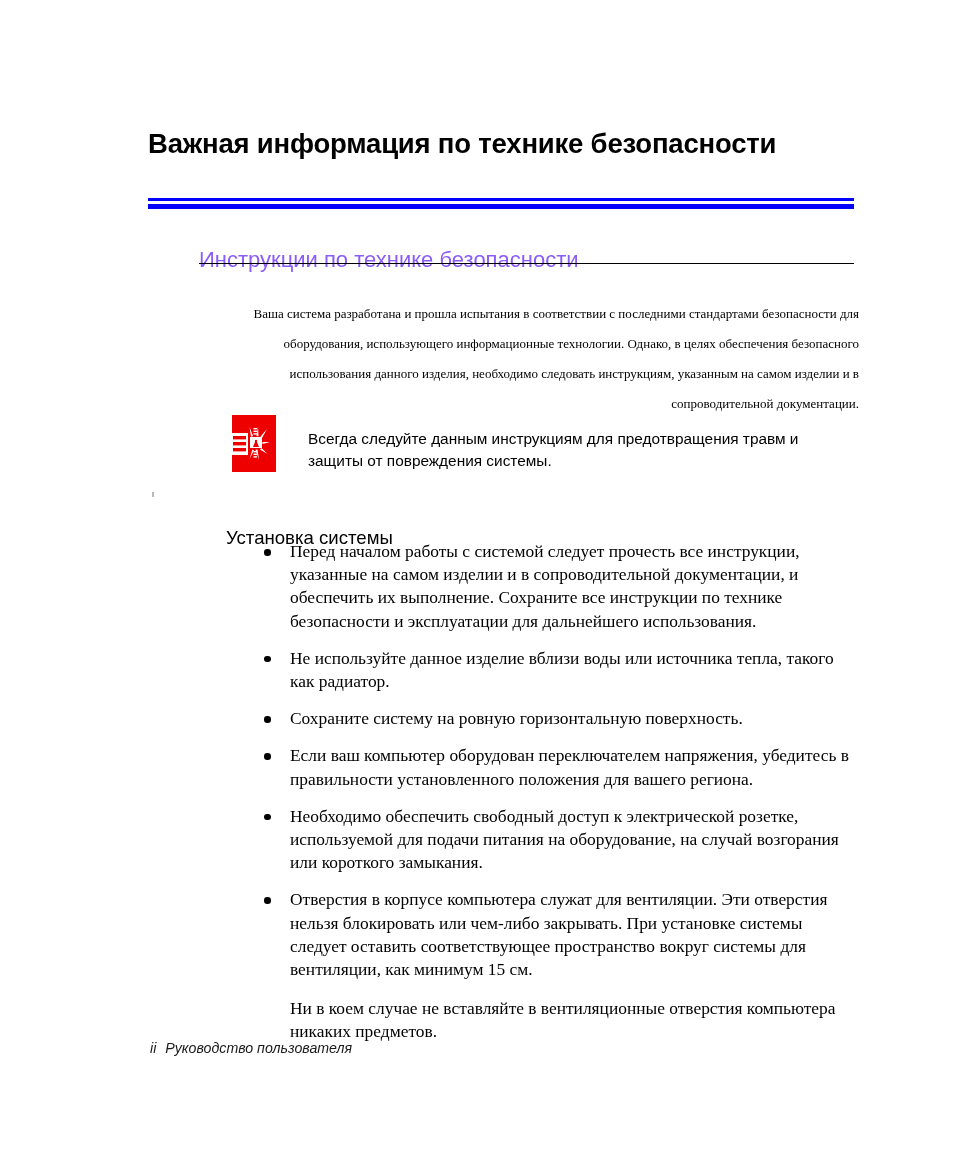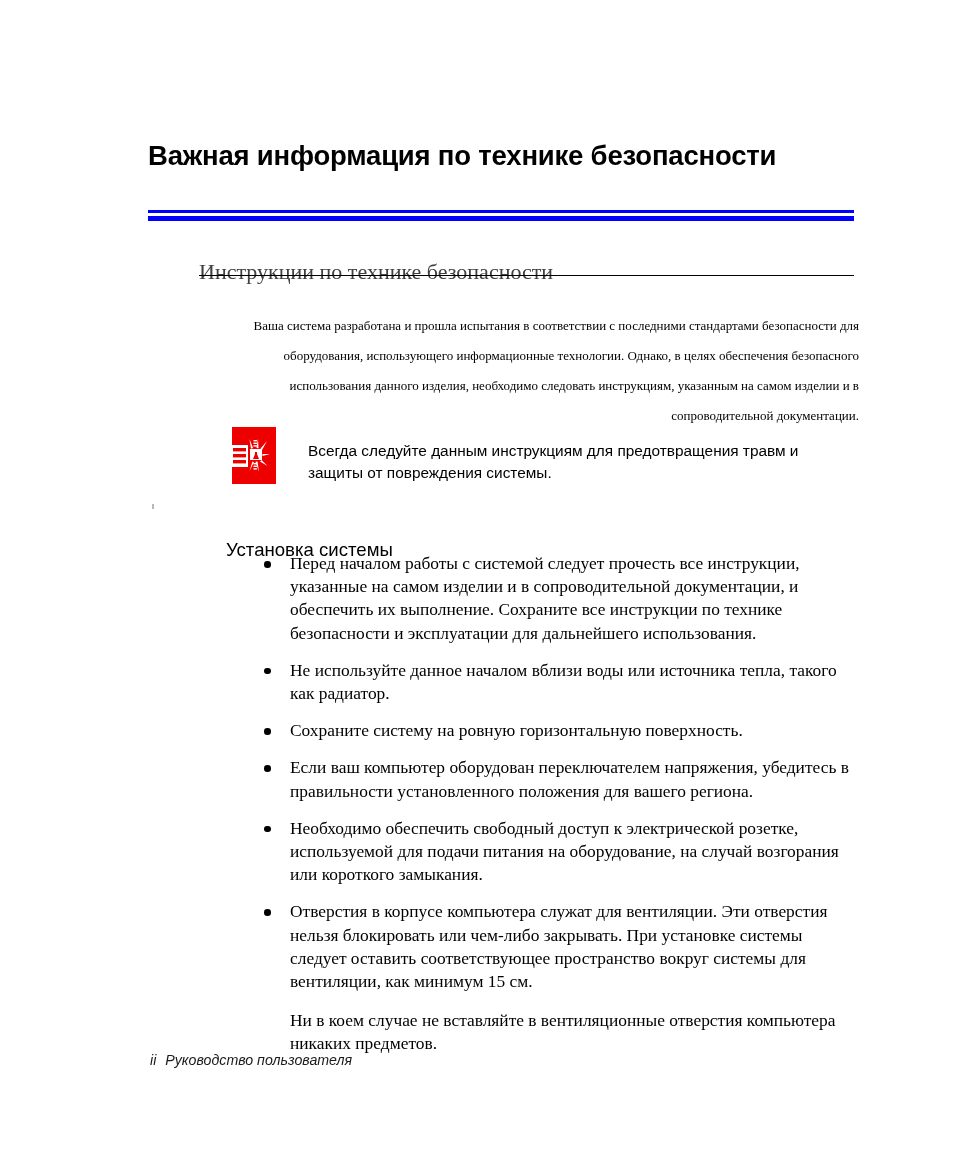--- a/index.html
+++ b/index.html
@@ -14,21 +14,21 @@
     position: relative;
     overflow: hidden;
     font-family: "Liberation Serif", "DejaVu Serif", serif;
     color: #000000;
     -webkit-font-smoothing: antialiased;
   }
 
   .page {
     position: absolute;
     left: 0;
-    top: 12px;
+    top: 0;
     width: 954px;
     height: 899px;
   }
 
   
   .chapter-title {
     position: absolute;
     left: 148px;
     top: 108px;
     width: 640px;
@@ -59,25 +59,25 @@
     height: 5px;
     background: #0000ff;
   }
 
   
   .section-heading {
     position: absolute;
     left: 199px;
     top: 228px;
     width: 655px;
-    font-family: Liberation Serif, serif;
+    font-family: Liberation Sans, sans-serif;
     font-weight: normal;
     font-size: 22px;
     line-height: 28px;
-    color: #404040;
+    color: #8b5cf6;
   }
   .rule-thin {
     position: absolute;
     left: 199px;
     top: 263px;
     width: 655px;
     height: 1px;
     background: #000000;
   }
 
@@ -242,21 +242,21 @@
 
   <h3 class="subsection-heading">Установка системы</h3>
 
   <ul class="bullet-list" id="bullet-list">
       <li class="bullet-item">
         <span class="bullet-dot"></span>
         <p class="bullet-para">Перед началом работы с системой следует прочесть все инструкции, указанные на самом изделии и в сопроводительной документации, и обеспечить их выполнение. Сохраните все инструкции по технике безопасности и эксплуатации для дальнейшего использования.</p>
       </li>
       <li class="bullet-item">
         <span class="bullet-dot"></span>
-        <p class="bullet-para">Не используйте данное началом вблизи воды или источника тепла, такого как радиатор.</p>
+        <p class="bullet-para">Не используйте данное изделие вблизи воды или источника тепла, такого как радиатор.</p>
       </li>
       <li class="bullet-item">
         <span class="bullet-dot"></span>
         <p class="bullet-para">Сохраните систему на ровную горизонтальную поверхность.</p>
       </li>
       <li class="bullet-item">
         <span class="bullet-dot"></span>
         <p class="bullet-para">Если ваш компьютер оборудован переключателем напряжения, убедитесь в правильности установленного положения для вашего региона.</p>
       </li>
       <li class="bullet-item">

